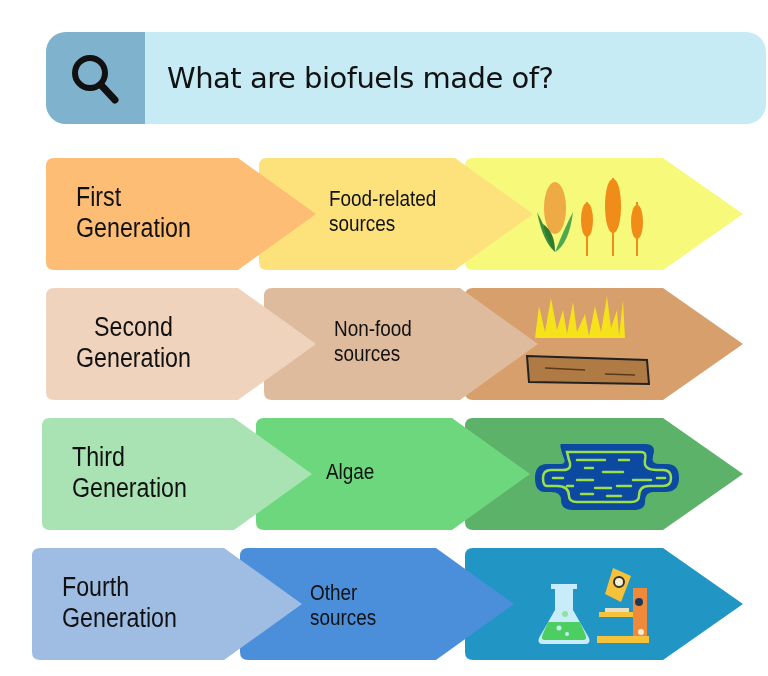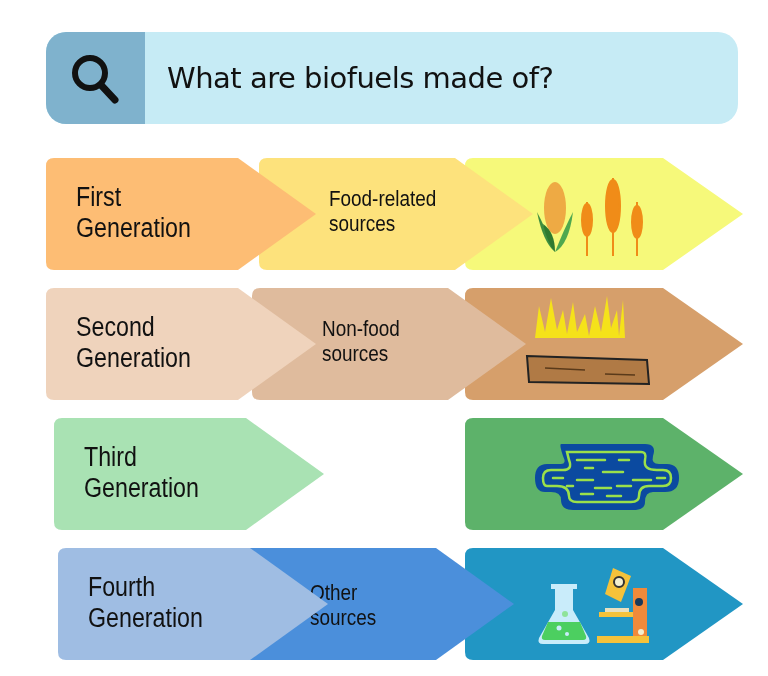--- a/index.html
+++ b/index.html
@@ -1,17 +1,17 @@
 <!DOCTYPE html>
 <html><head>
 <meta charset="utf-8">
 <style>
   html, body { margin:0; padding:0; background:#ffffff; }
   body { width:768px; height:676px; position:relative; overflow:hidden; font-family:"Liberation Sans", sans-serif; }
-  .search-bar { position:absolute; left:46px; top:32px; width:692px; height:92px; border-radius:20px; background:#c6ebf5; overflow:hidden; }
+  .search-bar { position:absolute; left:46px; top:32px; width:692px; height:92px; border-radius:20px; background:#c6ebf5; overflow:hidden;padding-left:28px; }
   .search-icon-box { position:absolute; left:0; top:0; width:99px; height:92px; background:#7fb2cd; }
   .search-icon-box svg { position:absolute; left:22px; top:20px; }
   .search-text { position:absolute; left:121px; top:0; height:92px; line-height:92px; font-family:"DejaVu Sans", sans-serif; font-size:29px; color:#111; letter-spacing:-0.5px; }
   .row { position:absolute; left:0; width:768px; height:114px; }
   .arrow { position:absolute; top:0; height:112px; }
   .arrow svg { position:absolute; left:0; top:0; }
   .label { position:absolute; color:#111; font-family:"Liberation Sans", sans-serif; line-height:1.15; }
   .gen-label { left:30px; font-size:27px; transform:scaleX(0.86); transform-origin:left center; }
   .src-label { left:70px; font-size:22px; transform:scaleX(0.86); transform-origin:left center; }
   .illus { position:absolute; }
@@ -74,30 +74,30 @@
     <svg width="280" height="112">
         <path d="M8 0 H198 L278 56 L198 112 H8 Q0 112 0 104 V8 Q0 0 8 0Z" fill="#d69f6b"></path>
       </svg>
     <svg class="illus" style="left:60px;top:8px;" width="130" height="90" viewBox="0 0 130 90">
       <path d="M10 42 L14 10 L20 36 L26 2 L32 34 L38 14 L42 38 L48 6 L52 36 L60 18 L64 40 L70 10 L76 36 L82 0 L86 32 L92 14 L94 40 L98 4 L100 42 Z" fill="#f5e21a"></path>
       <path d="M2 60 L122 64 L124 88 L4 86 Z" fill="#b07a45" stroke="#222" stroke-width="2"></path>
       <line x1="20" y1="72" x2="60" y2="74" stroke="#5a3a1a" stroke-width="1.5"></line>
       <line x1="80" y1="78" x2="110" y2="79" stroke="#5a3a1a" stroke-width="1.5"></line>
     </svg>
   </div>
-  <div class="arrow" style="left:252px;width:276px;">
+  <div class="arrow" style="left:264px;width:276px;">
     <svg width="276" height="112">
         <path d="M8 0 H196 L274 56 L196 112 H8 Q0 112 0 104 V8 Q0 0 8 0Z" fill="#dfbb9d"></path>
       </svg>
     <div class="label src-label" style="top:28px;">
       <div>Non-food</div>
       <div>sources</div>
     </div>
   </div>
-  <div class="arrow" style="left:46px;width:272px;">
+  <div class="arrow" style="left:46px;width:272px;text-align:center;">
     <svg width="272" height="112">
         <path d="M8 0 H192 L270 56 L192 112 H8 Q0 112 0 104 V8 Q0 0 8 0Z" fill="#efd3bc"></path>
       </svg>
     <div class="label gen-label" style="top:24px;">
       <div>Second</div>
       <div>Generation</div>
     </div>
   </div>
 </div>
 
@@ -119,21 +119,29 @@
         <line x1="100" y1="40" x2="118" y2="40"></line>
           <line x1="34" y1="46" x2="40" y2="46"></line>
         <line x1="62" y1="48" x2="78" y2="48"></line>
           <line x1="84" y1="46" x2="98" y2="46"></line>
         <line x1="48" y1="54" x2="60" y2="54"></line>
           <line x1="74" y1="56" x2="88" y2="56"></line>
         <line x1="124" y1="38" x2="132" y2="38"></line>
       </g>
     </svg>
   </div>
-  <div class="arrow" style="left:54px;width:272px;">
+  <div class="arrow" style="left:256px;width:276px;">
+    <svg width="276" height="112">
+        <path d="M8 0 H196 L274 56 L196 112 H8 Q0 112 0 104 V8 Q0 0 8 0Z" fill="#6dd77d"></path>
+      </svg>
+    <div class="label src-label" style="top:41px;">
+      <div>Algae</div>
+    </div>
+  </div>
+  <div class="arrow" style="left:42px;width:272px;">
     <svg width="272" height="112">
         <path d="M8 0 H192 L270 56 L192 112 H8 Q0 112 0 104 V8 Q0 0 8 0Z" fill="#a9e2b3"></path>
       </svg>
     <div class="label gen-label" style="top:24px;">
       <div>Third</div>
       <div>Generation</div>
     </div>
   </div>
 </div>
 
@@ -161,21 +169,21 @@
   </div>
   <div class="arrow" style="left:240px;width:276px;">
     <svg width="276" height="112">
         <path d="M8 0 H196 L274 56 L196 112 H8 Q0 112 0 104 V8 Q0 0 8 0Z" fill="#4b8fdb"></path>
       </svg>
     <div class="label src-label" style="top:32px;">
       <div>Other</div>
       <div>sources</div>
     </div>
   </div>
-  <div class="arrow" style="left:58px;width:272px;">
+  <div class="arrow" style="left:32px;width:272px;">
     <svg width="272" height="112">
         <path d="M8 0 H192 L270 56 L192 112 H8 Q0 112 0 104 V8 Q0 0 8 0Z" fill="#9fbde3"></path>
       </svg>
     <div class="label gen-label" style="top:24px;">
       <div>Fourth</div>
       <div>Generation</div>
     </div>
   </div>
 </div>
 

